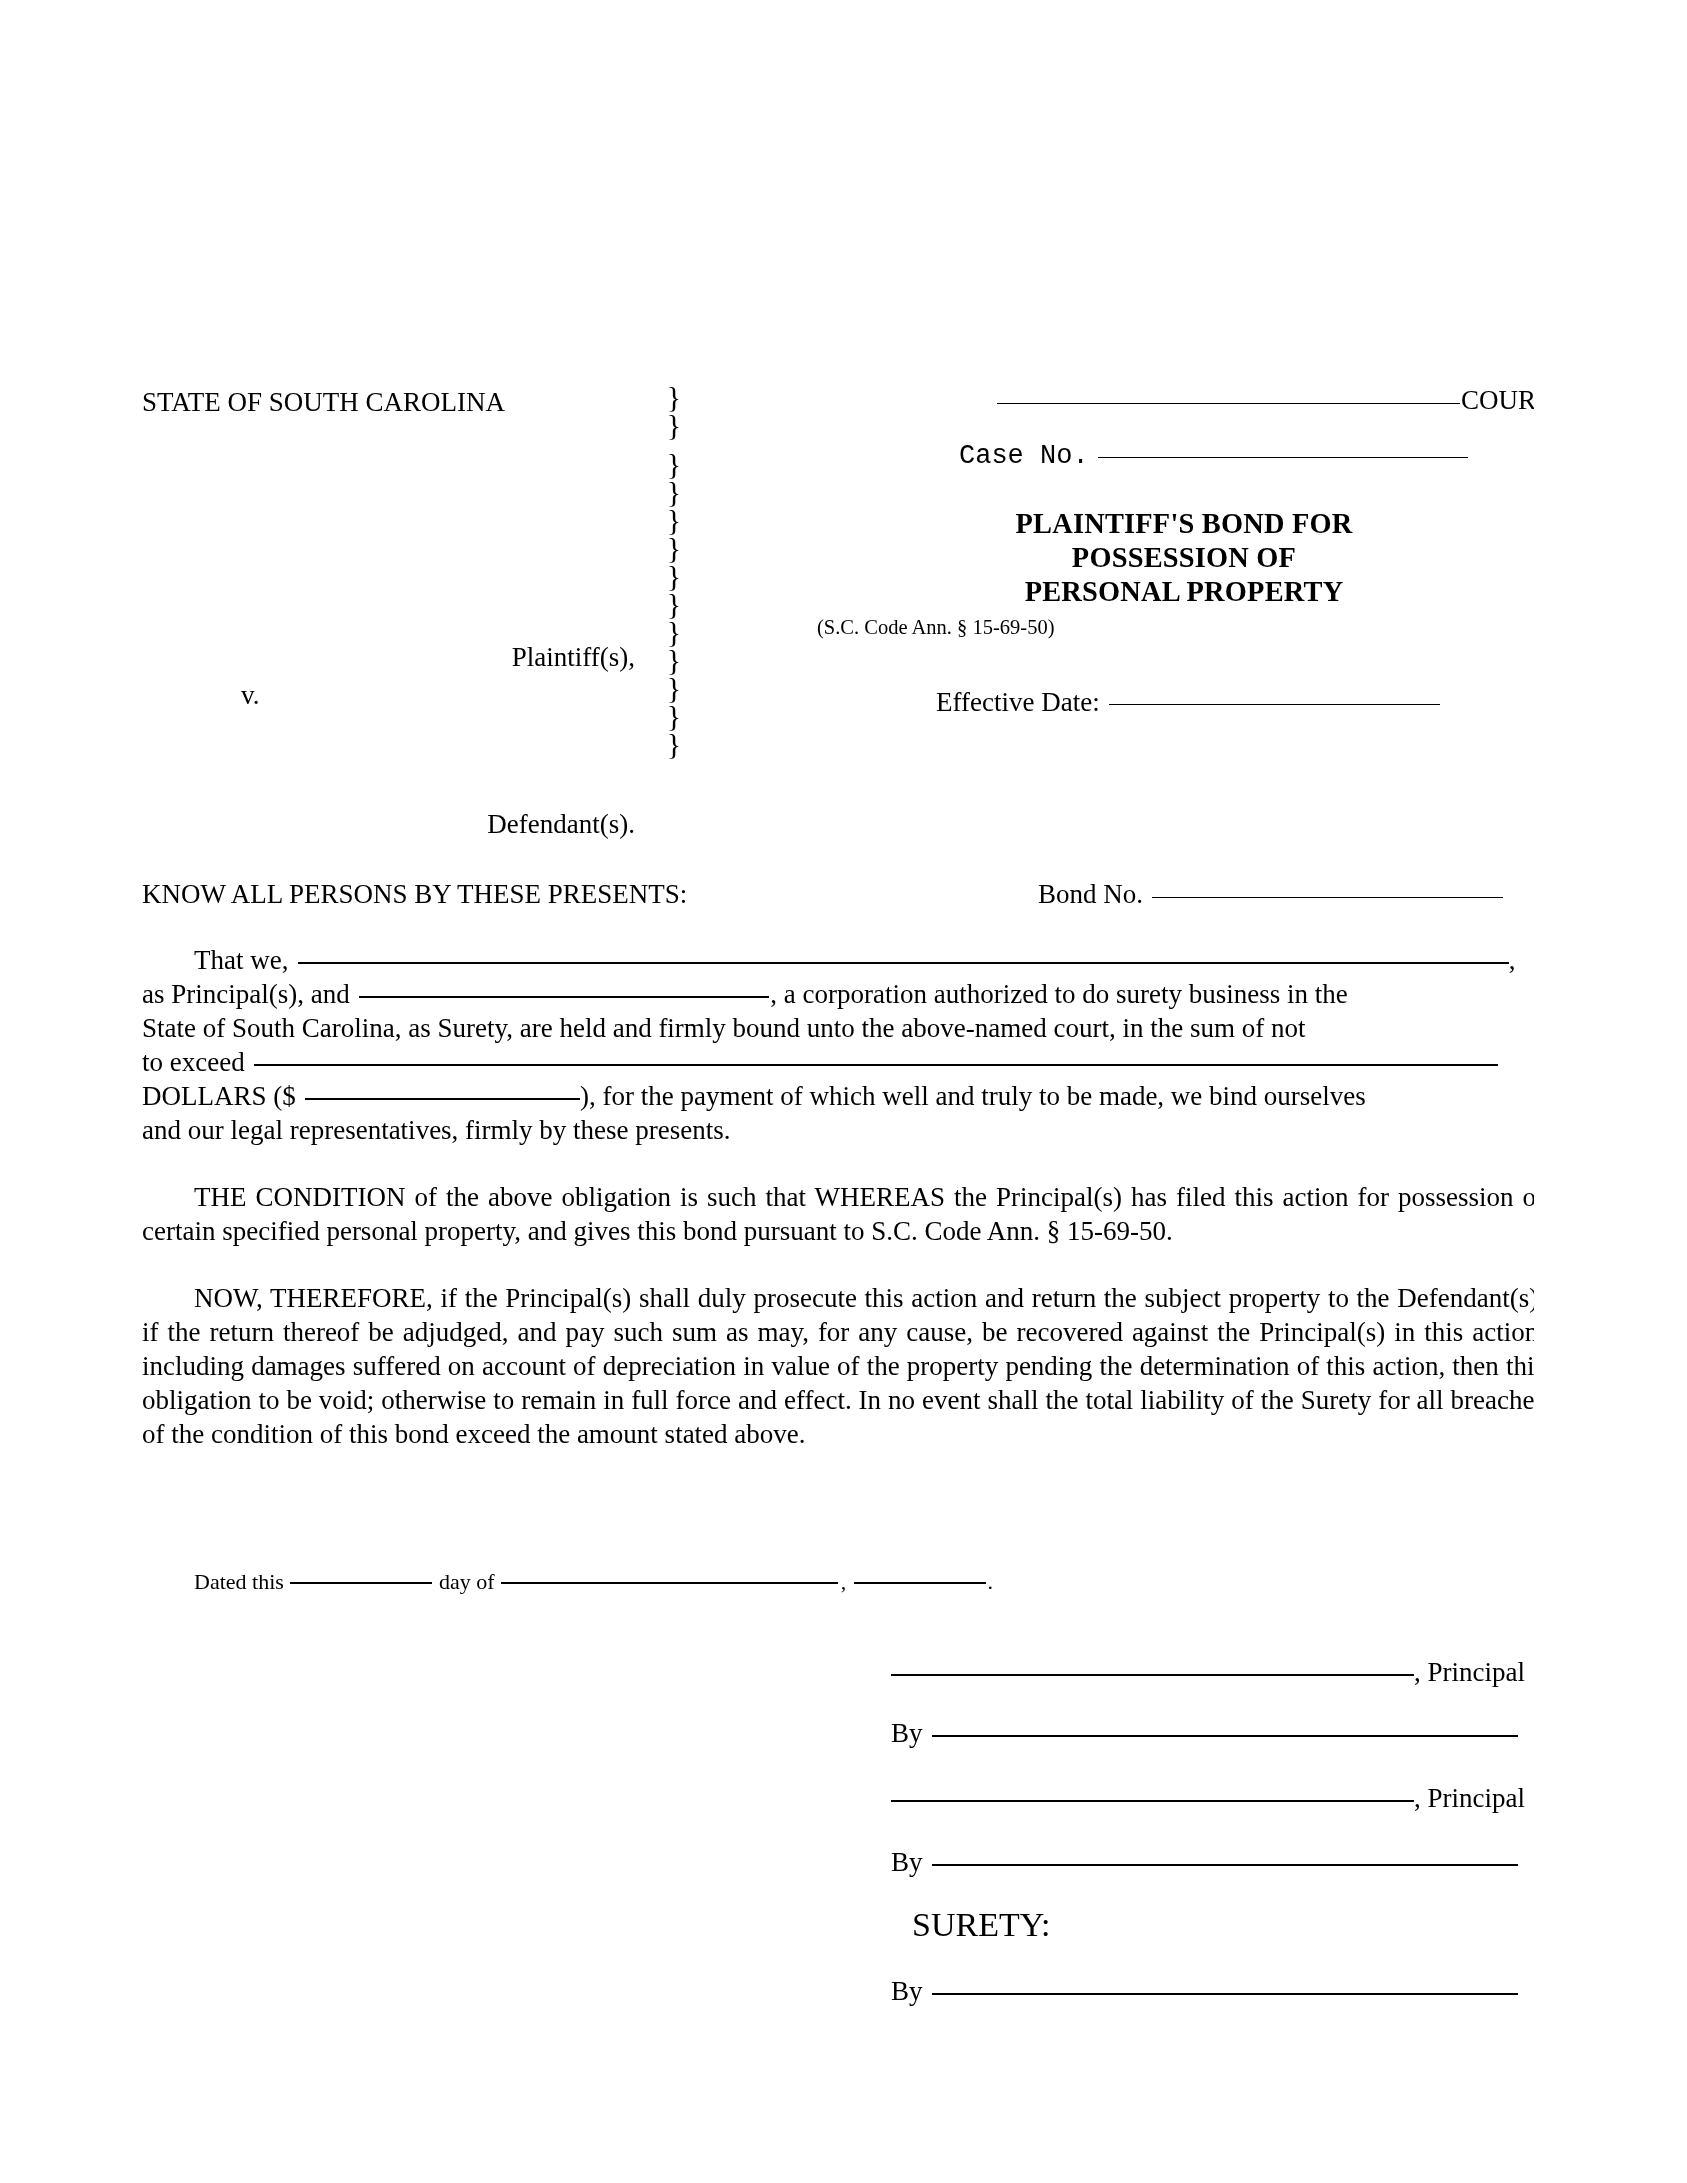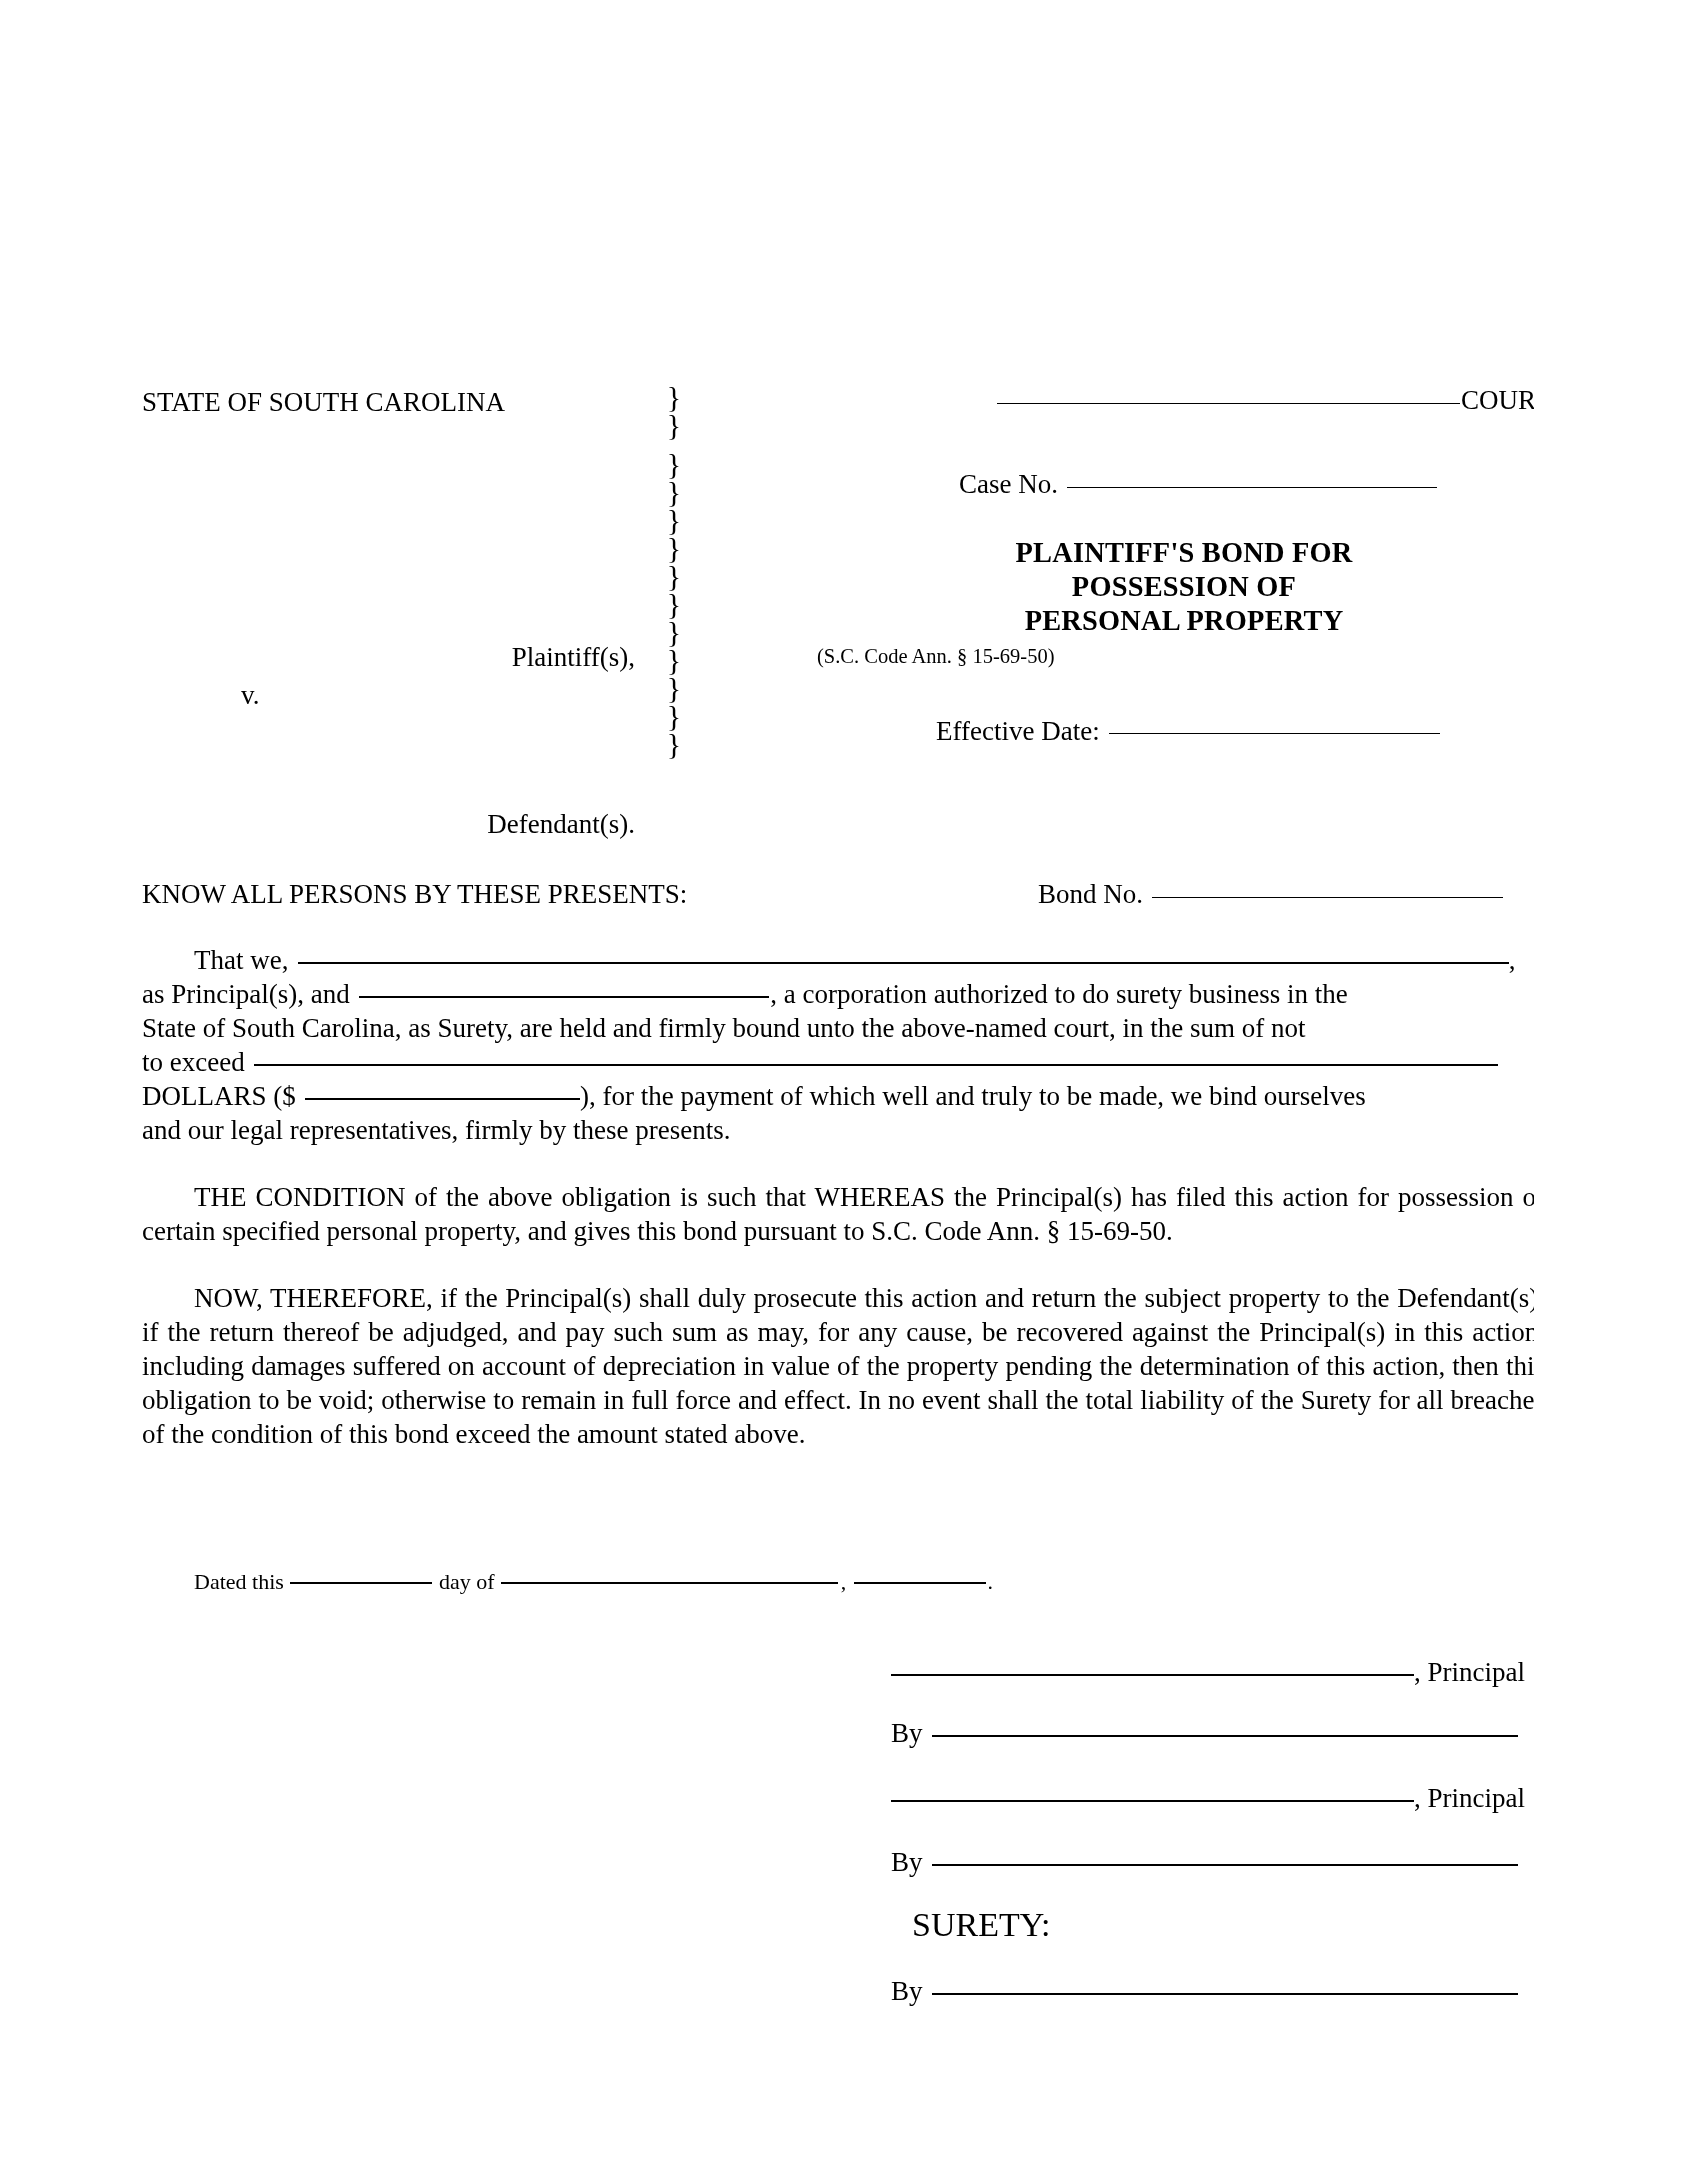--- a/index.html
+++ b/index.html
@@ -68,23 +68,24 @@
   .court-line {
     font-size: 27px;
     line-height: 33px;
     text-align: right;
     white-space: nowrap;
   }
   .court-rule { width: 463px; margin-right: 1.3px; margin-bottom: 5.3px; border-bottom-width: 1.3px; }
 
   .caseno-line {
     font-size: 27px;
-    margin-top: 52px;
+    margin-top: 24px;
     padding-left: 142px;
     white-space: nowrap;
+    font-family: Liberation Mono, monospace;
   }
   .caseno-rule { width: 370px; margin-left: 9.3px; margin-bottom: 5.3px; border-bottom-width: 1.3px; }
 
   .doc-title {
     margin-top: 36px;
     text-align: center;
     font-weight: bold;
     font-size: 28.4px;
     line-height: 34px;
     letter-spacing: 0.2px;

